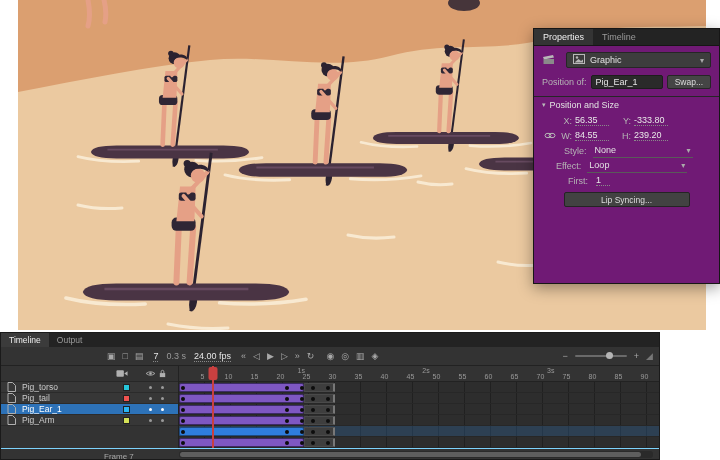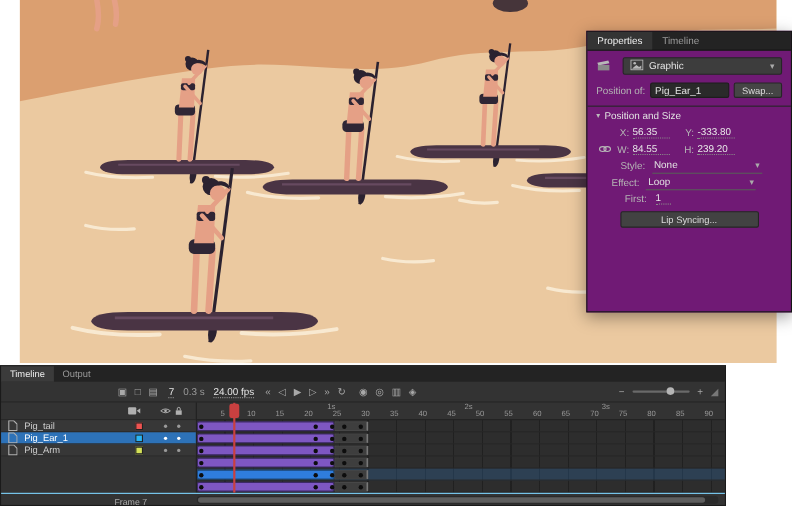--- a/index.html
+++ b/index.html
@@ -192,20 +192,35 @@
             </svg>
         </span>
       </div>
       <div id="layer-list">
           <div class="layer-row">
             <span class="licon">
               <svg width="9" height="10" viewBox="0 0 9 10">
                 <path d="M1 .5 h4.5 L8.5 3.5 V9.5 H1z" fill="none" stroke="#b0b0b0"></path>
               </svg>
             </span>
+            <span class="lname">Pig_torso</span>
+            <span class="lchip" style="background: rgb(38, 198, 218);"></span>
+            <span class="ldot">
+              <i></i>
+            </span>
+            <span class="ldot">
+              <i></i>
+            </span>
+          </div>
+          <div class="layer-row">
+            <span class="licon">
+              <svg width="9" height="10" viewBox="0 0 9 10">
+                <path d="M1 .5 h4.5 L8.5 3.5 V9.5 H1z" fill="none" stroke="#b0b0b0"></path>
+              </svg>
+            </span>
             <span class="lname">Pig_tail</span>
             <span class="lchip" style="background: rgb(239, 83, 80);"></span>
             <span class="ldot">
               <i></i>
             </span>
             <span class="ldot">
               <i></i>
             </span>
           </div>
           <div class="layer-row sel">

